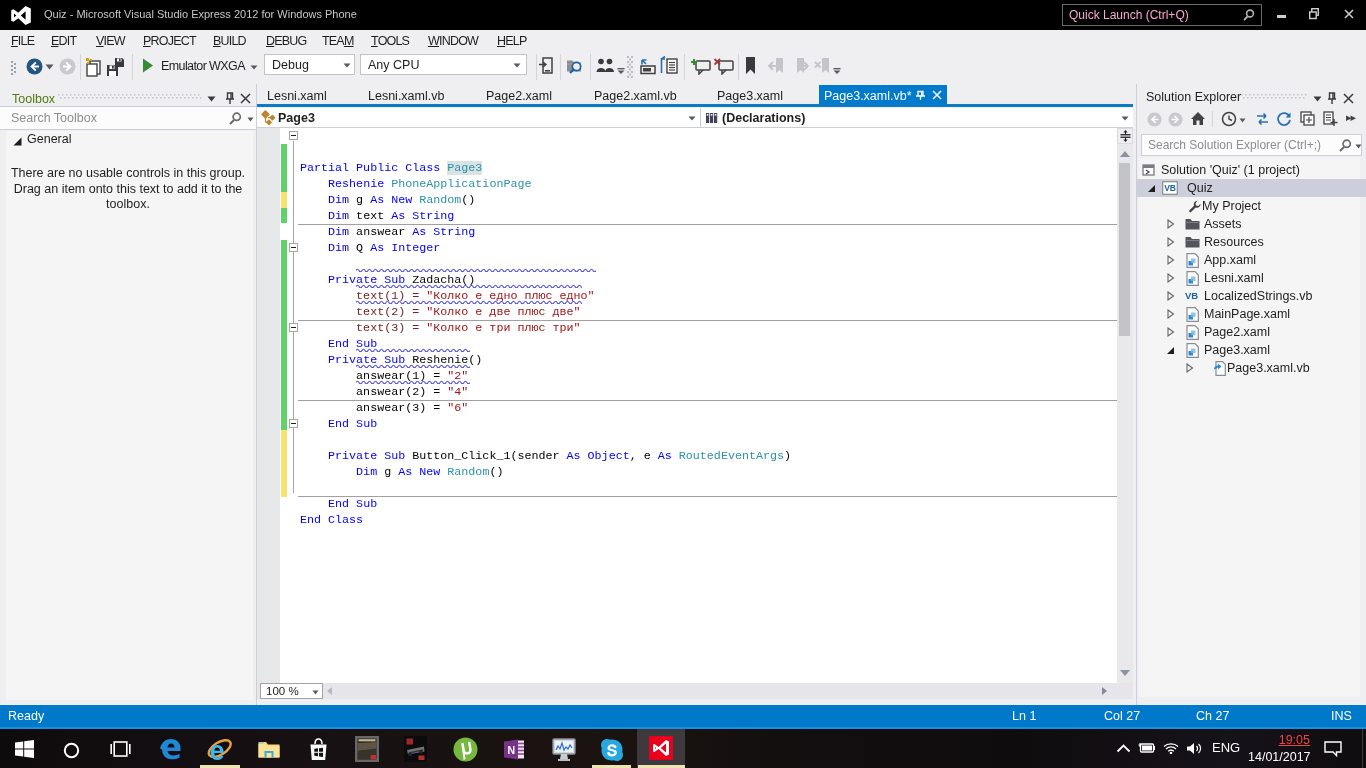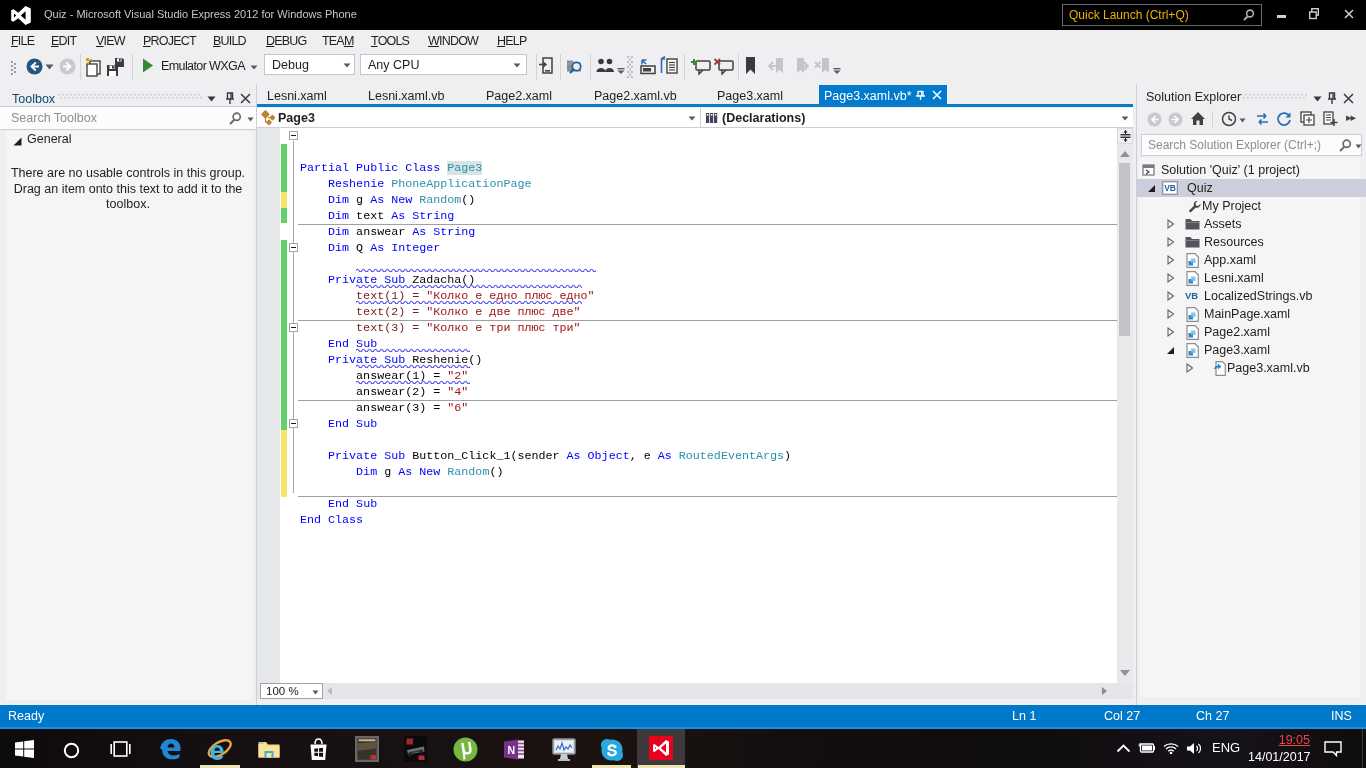--- a/index.html
+++ b/index.html
@@ -14,21 +14,21 @@
 </style>
 </head>
 <body>
 
 <div class="abs" id="titlebar" style="left:0;top:0;width:1366px;height:30px;background:#000000;">
   <svg class="abs" style="left:10px;top:6px;" width="22" height="19" viewBox="0 0 22 19">
     <path fill="#ffffff" d="M15.5 0 L8.3 6.8 L3.5 3.2 L1.2 4.3 L1.2 14.7 L3.5 15.8 L8.3 12.2 L15.5 19 L20.8 16.6 L20.8 2.4 Z M4 11.5 L4 7.5 L6.3 9.5 Z M10.8 9.5 L15.6 5.3 L15.6 13.7 Z"></path>
   </svg>
   <div class="abs" style="left:44px;top:8px;font-size:11px;color:#c8c8c8;">Quiz - Microsoft Visual Studio Express 2012 for Windows Phone</div>
   <div class="abs" style="left:1062px;top:4px;width:200px;height:22px;background:#000;border:1px solid #6a6a6a;">
-    <div class="abs" style="left:6px;top:3px;font-size:12px;color:#eab308;">Quick Launch (Ctrl+Q)</div>
+    <div class="abs" style="left:6px;top:3px;font-size:12px;color:#f9a8d4;">Quick Launch (Ctrl+Q)</div>
     <svg class="abs" style="left:179px;top:3px;" width="14" height="14" viewBox="0 0 14 14">
         <circle cx="8" cy="5.5" r="3.4" fill="none" stroke="#b0b0b0" stroke-width="1.6"></circle>
         <line x1="5.5" y1="8.5" x2="2" y2="12" stroke="#b0b0b0" stroke-width="1.8"></line>
       </svg>
   </div>
   <div class="abs" style="left:1277px;top:15px;width:9px;height:3px;background:#cfcfcf;"></div>
   <svg class="abs" style="left:1309px;top:8px;" width="10" height="12" viewBox="0 0 10 12">
       <rect x="2.8" y="0.7" width="6.5" height="6.5" fill="none" stroke="#cfcfcf" stroke-width="1.4"></rect>
       <rect x="0.7" y="4" width="6.5" height="6.5" fill="#000" stroke="#cfcfcf" stroke-width="1.4"></rect>
     </svg>
@@ -196,21 +196,21 @@
       <path d="M8 1 L15 1 L15 16 L11.5 13 L8 16 Z" fill="#c3c5ca"></path>
       <path d="M1 5 L6.5 10.5 M6.5 5 L1 10.5" stroke="#c3c5ca" stroke-width="1.8"></path>
     </svg>
   <svg class="abs" style="left:833px;top:16px;" width="8" height="6" viewBox="0 0 8 6">
       <rect x="0.5" y="0" width="7" height="1.4" fill="#555b61"></rect>
       <path d="M0.5 2.5 L7.5 2.5 L4 6 Z" fill="#555b61"></path>
     </svg>
 </div>
 
 <div class="abs" id="toolbox" style="left:0;top:84px;width:257px;height:621px;background:#efeff2;border-right:1px solid #cccedb;">
-  <div class="abs" style="left:12px;top:8px;font-size:12.5px;color:#0c4a6e;">Toolbox</div>
+  <div class="abs" style="left:12px;top:8px;font-size:12.5px;color:#4d7c0f;">Toolbox</div>
   <svg class="abs" style="left:58px;top:9px;" width="144" height="8" viewBox="0 0 144 8">
       <defs></defs>
       <g fill="#b8babf">
         <rect x="0" y="0" width="144" height="8" fill="none"></rect>
       </g>
       <g fill="#c2c4c9">
   <rect x="0" y="1" width="1.5" height="1.5"></rect>
         <rect x="4" y="1" width="1.5" height="1.5"></rect>
         <rect x="8" y="1" width="1.5" height="1.5"></rect>
         <rect x="12" y="1" width="1.5" height="1.5"></rect>

